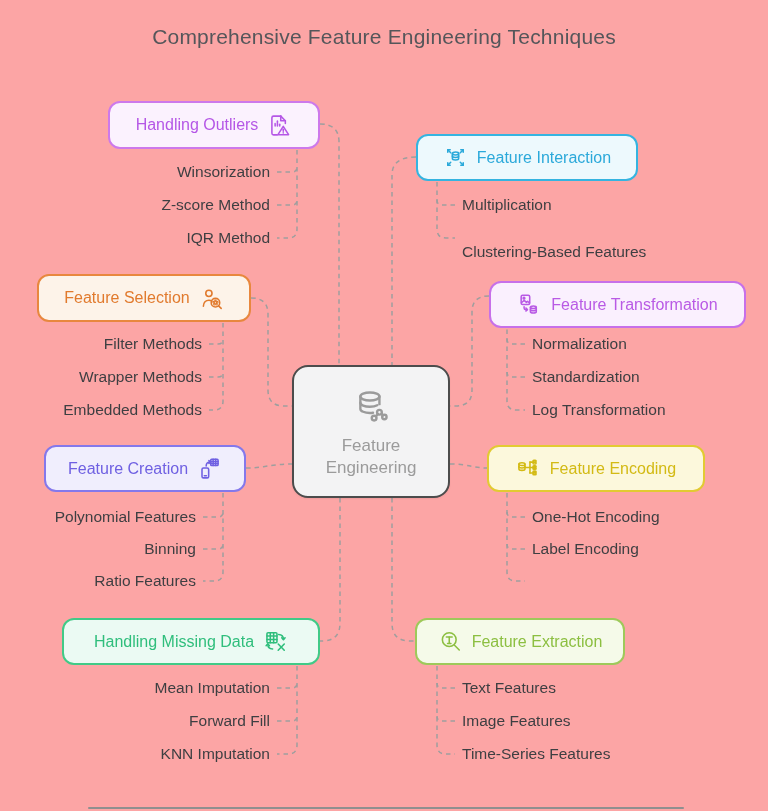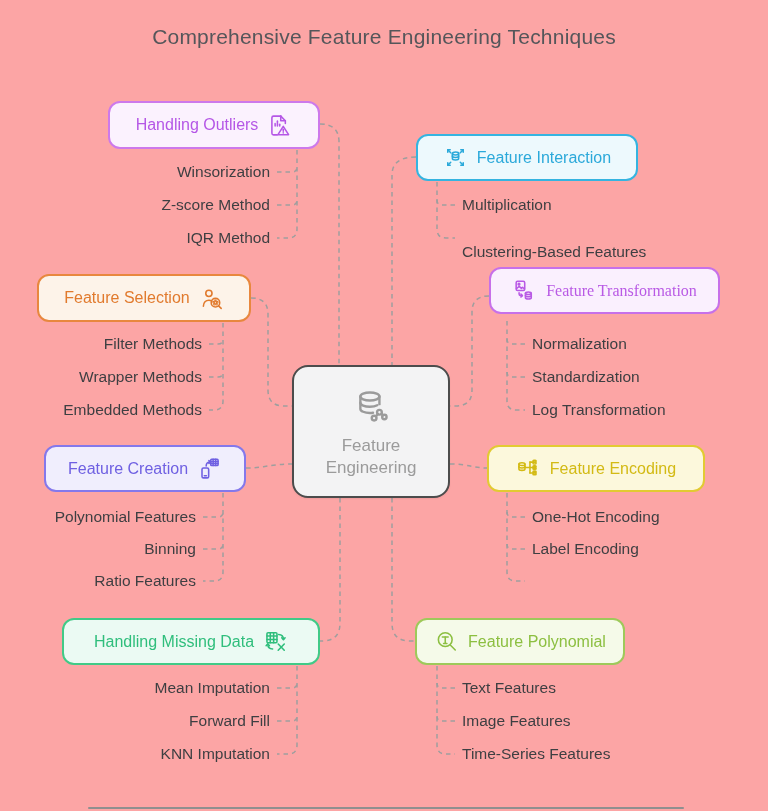--- a/index.html
+++ b/index.html
@@ -124,21 +124,21 @@
           <circle cx="14.1" cy="15.5" r="0.5"></circle>
           <circle cx="17.5" cy="15.5" r="0.5"></circle>
           <circle cx="14.8" cy="17.4" r="0.5"></circle>
           <circle cx="16.8" cy="17.4" r="0.5"></circle>
         </svg>
       </span>
     </div>
     <div class="sub" style="top: 332px; right: 566px; text-align: right;">Filter Methods</div>
     <div class="sub" style="top: 365px; right: 566px; text-align: right;">Wrapper Methods</div>
     <div class="sub" style="top: 398px; right: 566px; text-align: right;">Embedded Methods</div>
-    <div class="branch" style="left: 489px; top: 267px; width: 231px; height: 47px; border-color: rgb(199, 112, 233); background: rgb(250, 240, 254); color: rgb(185, 90, 229); font-family: Liberation Serif, serif;">
+    <div class="branch" style="left: 489px; top: 281px; width: 257px; height: 47px; border-color: rgb(199, 112, 233); background: rgb(250, 240, 254); color: rgb(185, 90, 229);">
       <span class="ic">
         <svg width="25" height="25" viewBox="0 0 24 24" fill="none" stroke="currentColor" stroke-width="1.5" stroke-linecap="round" stroke-linejoin="round">
           <rect x="4" y="3.2" width="8.2" height="8.8" rx="1.4"></rect>
           <circle cx="6.7" cy="5.9" r="0.8"></circle>
           <path d="M4.3 10.3L6.9 7.9L9 9.9L10.1 8.9L12 10.6"></path>
           <path d="M6.8 14.2V15.3C6.8 16.2 7.5 16.9 8.4 16.9H9.6"></path>
           <path d="M8.6 15.5L10 16.9L8.6 18.3"></path>
           <path d="M12.9 14.6C12.9 13.9 14.2 13.4 15.7 13.4C17.2 13.4 18.5 13.9 18.5 14.6C18.5 15.3 17.2 15.8 15.7 15.8C14.2 15.8 12.9 15.3 12.9 14.6Z"></path>
           <path d="M12.9 14.6V19C12.9 19.7 14.2 20.2 15.7 20.2C17.2 20.2 18.5 19.7 18.5 19V14.6"></path>
           <path d="M12.9 16.8C12.9 17.5 14.2 18 15.7 18C17.2 18 18.5 17.5 18.5 16.8"></path>
@@ -215,18 +215,18 @@
     <div class="branch" style="left: 415px; top: 618px; width: 210px; height: 47px; border-color: rgb(158, 201, 90); background: rgb(245, 250, 233); color: rgb(140, 191, 65);">
       <span class="ic">
         <svg width="25" height="25" viewBox="0 0 24 24" fill="none" stroke="currentColor" stroke-width="1.5" stroke-linecap="round" stroke-linejoin="round">
           <circle cx="10.8" cy="10.2" r="6.6"></circle>
           <path d="M8 7.6H13.6"></path>
           <path d="M10.8 7.6V13.4"></path>
           <path d="M9.2 13.9H12.4"></path>
           <path d="M15.6 15.4L20.4 20.2"></path>
         </svg>
       </span>
-      <span class="lbl">Feature Polynomial</span>
+      <span class="lbl">Feature Extraction</span>
     </div>
     <div class="sub" style="top: 676px; left: 462px;">Text Features</div>
     <div class="sub" style="top: 709px; left: 462px;">Image Features</div>
     <div class="sub" style="top: 742px; left: 462px;">Time-Series Features</div>
   </div>
 
 </body></html>

